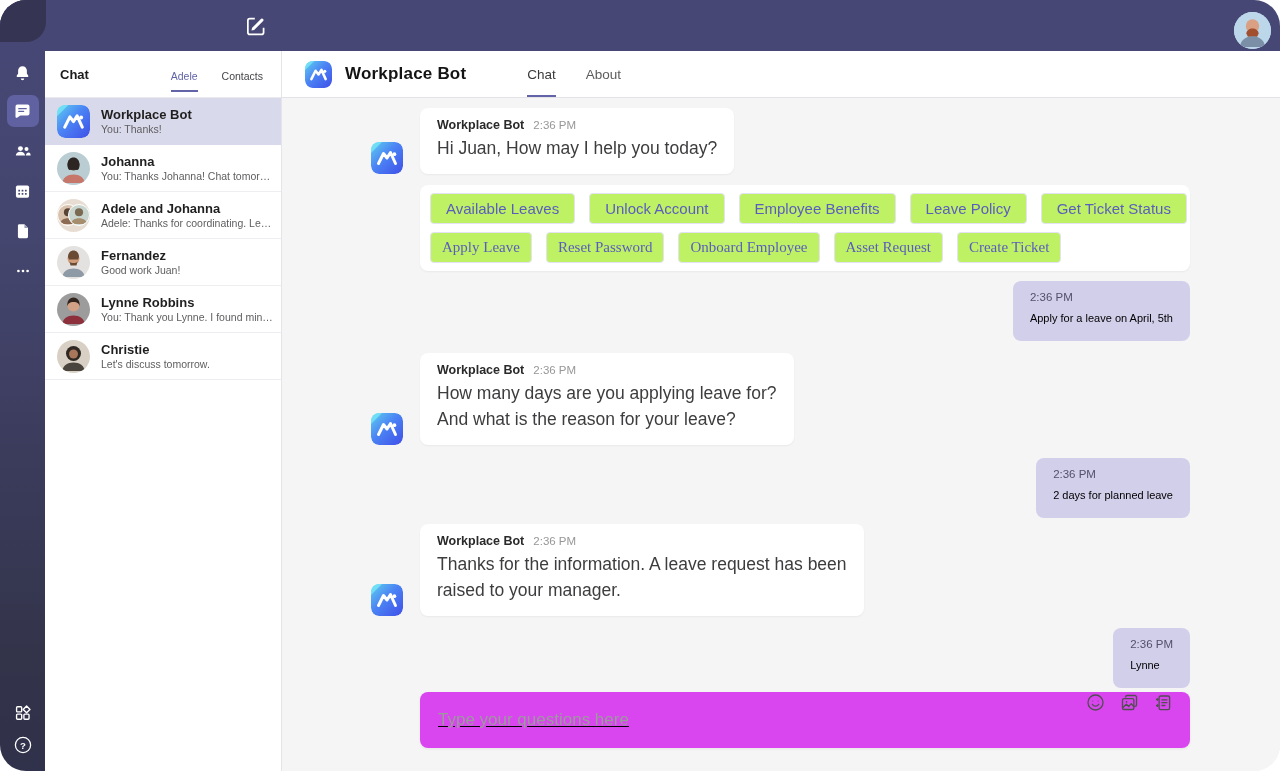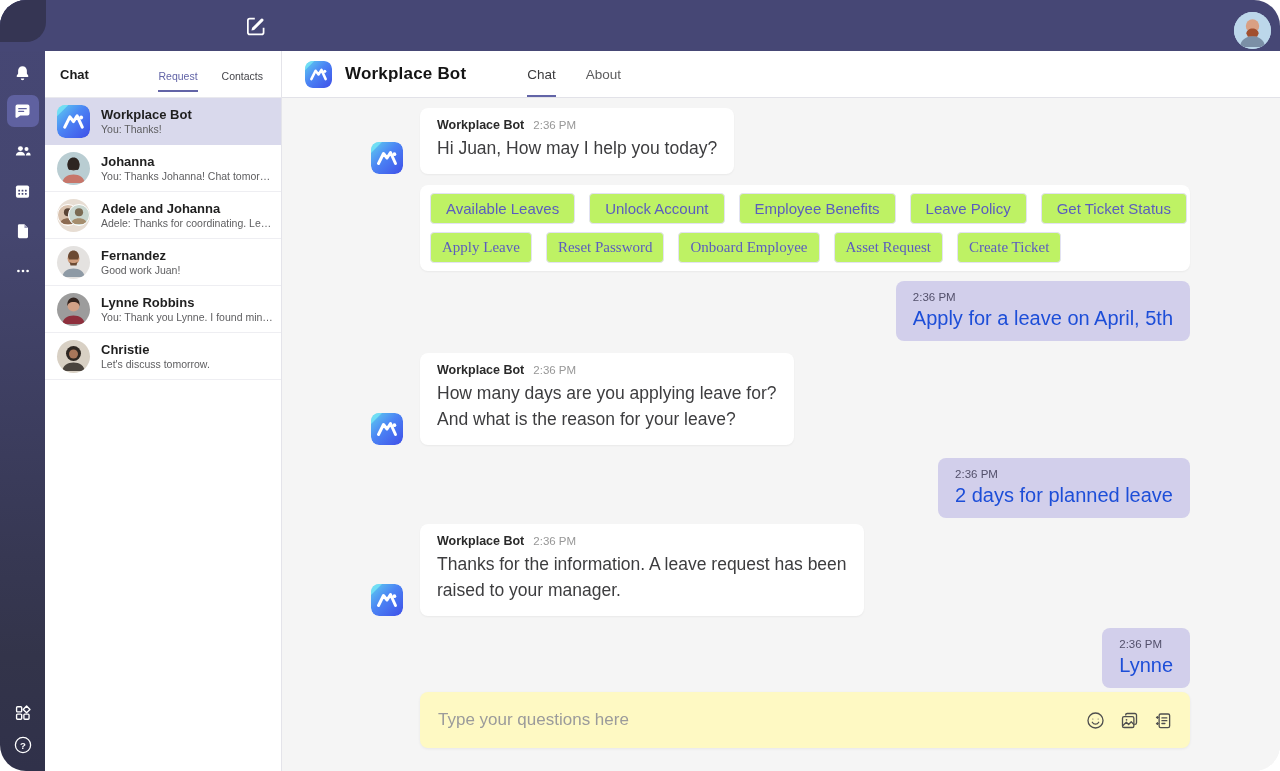--- a/index.html
+++ b/index.html
@@ -65,31 +65,31 @@
   .bot-text { font-size:17.5px; color:#3d3d3f; line-height:26px; }
   .bot-text span { display:block; }
 
   .suggestions { background:#fff; border-radius:8px; padding:8px 10px; margin-top:11px; box-shadow:0 1px 2px rgba(0,0,0,.05); align-self:stretch; display:flex; flex-direction:column; gap:8px; }
   .sugg-row { display:flex; gap:14px; }
   .sugg-btn { background:#bef264; border:1px solid #e2e2f2; border-radius:4px; padding:6px 15px; font-size:15px; color:#5b5dbe; font-family:"Liberation Sans", sans-serif; cursor:pointer; white-space:nowrap; }
   .sugg-row.r2 .sugg-btn { padding:6px 11px;font-family:Liberation Serif, serif; }
 
   .user-bubble { align-self:flex-end; background:#d2cfeb; border-radius:8px; padding:9px 17px 11px; }
   .user-time { font-size:11.5px; color:#53506b; line-height:14px; margin-bottom:2px; }
-  .user-text { font-size:20px; color:#1d4ed8; line-height:24px; }
+  .user-text { font-size:11px; color:#000000; line-height:24px; }
 
   .m-0 { margin-top:10px; }
   .m-u1 { margin-top:10px; }
   .m-b2 { margin-top:12px; }
   .m-u2 { margin-top:13px; }
   .m-b3 { margin-top:6px; }
   .m-u3 { margin-top:12px; }
 
   
-  .composer { position:absolute; left:138px; right:90px; bottom:23px; height:56px; background:#fef9c3; border-radius:8px; box-shadow:0 1px 3px rgba(0,0,0,.06); display:flex; align-items:center; padding:0 16px 0 18px; }
+  .composer { position:absolute; left:138px; right:90px; bottom:23px; height:56px; background:#d946ef; border-radius:8px; box-shadow:0 1px 3px rgba(0,0,0,.06); display:flex; padding:0 16px 0 18px;text-decoration:underline; }
   .composer-input { flex:1; border:none; outline:none; font-size:17px; color:#333; font-family:"Liberation Sans", sans-serif; background:transparent; }
   .composer-input::placeholder { color:#9b9b9b; }
   .composer-icons { display:flex; gap:13px; color:#4f4f4f; }
   .composer-icons .cicon { width:21px; height:21px; cursor:pointer; }
 
   .hidden-defs { position:absolute; width:0; height:0; }
 </style>
 </head>
 <body>
 
@@ -205,21 +205,21 @@
           <text x="12" y="16" font-size="10.5" font-weight="bold" fill="currentColor" text-anchor="middle" font-family="Liberation Sans, sans-serif">?</text>
         </svg>
       </span>
     </div>
   </div>
 
   <div class="chat-panel">
     <div class="panel-header">
       <span class="panel-title">Chat</span>
       <div class="panel-tabs">
-        <span class="panel-tab active">Request</span>
+        <span class="panel-tab active">Adele</span>
         <span class="panel-tab">Contacts</span>
       </div>
     </div>
     <div class="conv-list">
 
       <div class="conv-item selected">
         <div class="conv-avatar logo-tile">
           <svg viewBox="0 0 32 32">
             <rect width="32" height="32" rx="8" fill="url(#botgrad)"></rect>
             <path d="M0 11 L11 0 L0 0 z" fill="#74e4f5" opacity=".85"></path>

